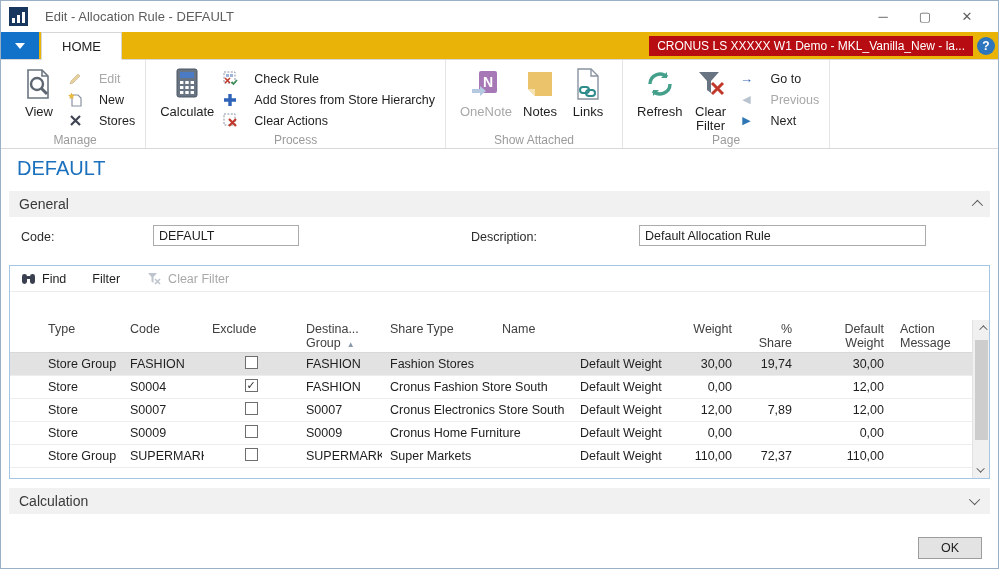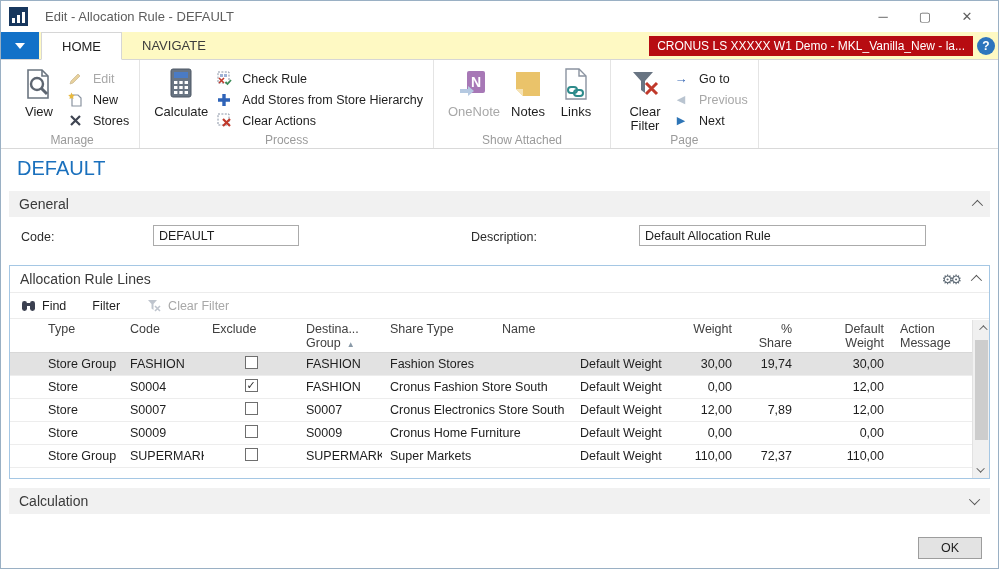--- a/index.html
+++ b/index.html
@@ -10,39 +10,39 @@
   
   .titlebar { position:absolute; top:0; left:0; right:0; height:31px; display:flex; align-items:center; padding-left:8px; background:#fff; }
   .app-icon { width:19px; height:19px; background:#17375e; display:flex; align-items:flex-end; justify-content:center; gap:2px; padding:3px; }
   .app-icon i { display:block; background:#fff; width:3px; }
   .app-icon i.b1{height:5px;} .app-icon i.b2{height:8px;} .app-icon i.b3{height:11px;}
   .title-text { margin-left:17px; font-size:13px; color:#5d5d5d; }
   .win-controls { margin-left:auto; display:flex; margin-right:10px; }
   .win-btn { width:42px; height:26px; display:flex; align-items:center; justify-content:center; color:#5f5f5f; font-size:13px; }
 
   
-  .menurow { position:absolute; top:31px; left:0; right:0; height:28px; border-bottom:1px solid #d6d6d6; background:#fef9c3; }
+  .menurow { position:absolute; top:31px; left:0; right:0; height:28px; border-bottom:1px solid #d6d6d6; background:#eab308; }
   .app-button { position:absolute; left:0; top:0; width:38px; height:27px; background:#1271c8; display:flex; align-items:center; justify-content:center; }
   .app-button .tri { width:0; height:0; border-left:5px solid transparent; border-right:5px solid transparent; border-top:6px solid #fff; }
   .tabs { position:absolute; left:40px; top:0; height:28px; display:flex; }
   .tab { height:28px; padding:6px 20px 0; font-size:13px; color:#3c3c3c; }
   .tab.active { background:#fff; border:1px solid #d6d6d6; border-bottom:1px solid #fff; color:#1e1e1e; }
   .badge { position:absolute; right:25px; top:4px; height:20px; background:#b70c11; color:#fff; font-size:12px; line-height:20px; padding:0 8px; }
   .help-btn { position:absolute; right:3px; top:5px; width:18px; height:18px; border-radius:50%; background:#2d75bd; color:#fff; font-size:12px; font-weight:bold; display:flex; align-items:center; justify-content:center; }
 
   
   .ribbon { position:absolute; top:59px; left:0; right:0; height:89px; background:#fff; border-bottom:1px solid #d9d9d9; display:flex; padding-left:4px; }
   .rgroup { position:relative; border-right:1px solid #e4e4e4; padding:3px 10px 16px 10px; display:flex; align-items:flex-start; }
   .rgroup-label { position:absolute; bottom:1px; left:0; right:0; text-align:center; color:#9b9b9b; font-size:12px; }
   .bigbtn { display:flex; flex-direction:column; align-items:center; justify-content:flex-start; min-width:48px; padding:3px 4px 0; text-align:center; }
   .bigbtn .bicon { height:36px; display:flex; align-items:center; justify-content:center; }
   .bigbtn .blabel { font-size:13px; color:#1e1e1e; margin-top:3px; line-height:14px; }
   .bigbtn.disabled .blabel { color:#a8a8a8; }
   .smallstack { display:flex; flex-direction:column; padding-top:5px; margin-left:4px; }
-  .smallbtn { display:flex; align-items:center; gap:10px; height:21px; font-size:12.5px; color:#1e1e1e; white-space:nowrap; }
+  .smallbtn { display:flex; align-items:center; gap:16px; height:21px; font-size:12.5px; color:#1e1e1e; white-space:nowrap; }
   .smallbtn.disabled { color:#a8a8a8; }
   .icon16 { width:16px; height:16px; display:inline-flex; align-items:center; justify-content:center; flex:0 0 16px; }
 
   
   .page-title { position:absolute; top:156px; left:16px; font-size:20px; color:#1a70bd; }
   .secbar { position:absolute; left:8px; right:8px; height:26px; background:#f1f1f1; display:flex; align-items:center; padding:0 10px; }
   .secbar .sec-label { font-size:14px; color:#3a3a3a; }
   .chev { width:8px; height:8px; border-right:1.6px solid #555; border-top:1.6px solid #555; display:inline-block; }
   .chev.up { transform:rotate(-45deg) translateY(2px); }
   .chev.down { transform:rotate(135deg) translateY(2px); }
@@ -101,21 +101,20 @@
       <div class="win-btn">✕</div>
     </div>
   </div>
 
   <div class="menurow">
     <div class="app-button">
         <span class="tri"></span>
       </div>
     <div class="tabs">
       <div class="tab active">HOME</div>
-      <div class="tab">NAVIGATE</div>
     </div>
     <div class="badge">CRONUS LS XXXXX W1 Demo - MKL_Vanilla_New - la...</div>
     <div class="help-btn">?</div>
   </div>
 
   <div class="ribbon">
 
     <div class="rgroup">
       <div class="bigbtn">
         <span class="bicon">
@@ -243,20 +242,31 @@
           </svg>
         </span>
         <span class="blabel">Links</span>
       </div>
       <div class="rgroup-label">Show Attached</div>
     </div>
 
     <div class="rgroup">
       <div class="bigbtn">
         <span class="bicon">
+          <svg width="32" height="32" viewBox="0 0 32 32">
+            <path d="M26 16 a10 10 0 0 1 -17 7" fill="none" stroke="#44a08a" stroke-width="3.4"></path>
+            <path d="M6 16 a10 10 0 0 1 17 -7" fill="none" stroke="#44a08a" stroke-width="3.4"></path>
+            <path d="M23 4 v6 h-6 z" fill="#44a08a"></path>
+            <path d="M9 28 v-6 h6 z" fill="#44a08a"></path>
+          </svg>
+        </span>
+        <span class="blabel">Refresh</span>
+      </div>
+      <div class="bigbtn">
+        <span class="bicon">
           <svg width="30" height="30" viewBox="0 0 30 30">
             <path d="M3 3 h20 l-8 9 v12 l-4 -3 v-9 z" fill="#687482"></path>
             <path d="M16 14 L27 25 M27 14 L16 25" stroke="#c0392b" stroke-width="3"></path>
           </svg>
         </span>
         <span class="blabel" style="white-space:pre-line">Clear
 Filter</span>
       </div>
       <div class="smallstack">
         <div class="smallbtn">
@@ -285,27 +295,20 @@
       </span>
   </div>
   <div class="general-fields">
     <span class="field-label" style="left:20px;">Code:</span>
     <input class="field-input" style="left: 152px; width: 146px;" value="DEFAULT">
     <span class="field-label" style="left:470px;">Description:</span>
     <input class="field-input" style="left: 638px; width: 287px;" value="Default Allocation Rule">
   </div>
 
   <div class="lines-section">
-    <div class="lines-header">
-      <span class="sec-label">Allocation Rule Lines</span>
-      <span class="sec-right">
-        <span class="gears">⚙⚙</span>
-        <span class="chev up"></span>
-      </span>
-    </div>
     <div class="lines-toolbar">
       <span class="tool-item">
         <span class="icon16">
           <svg width="15" height="12" viewBox="0 0 15 12">
             <rect x="1" y="1" width="5" height="10" rx="2.4" fill="#3b4050"></rect>
             <rect x="9" y="1" width="5" height="10" rx="2.4" fill="#3b4050"></rect>
             <rect x="5.5" y="3" width="4" height="3" fill="#3b4050"></rect>
           </svg>
         </span>
         <span>Find</span>

